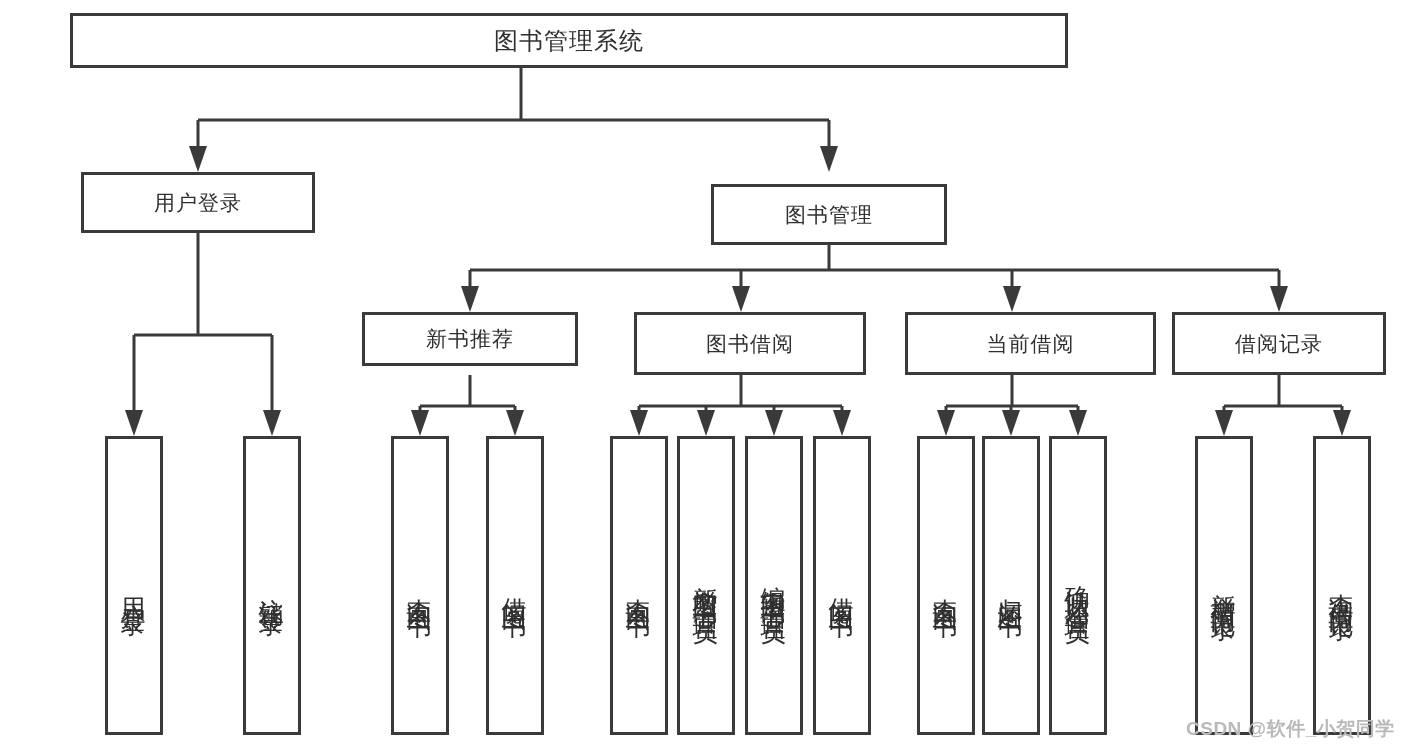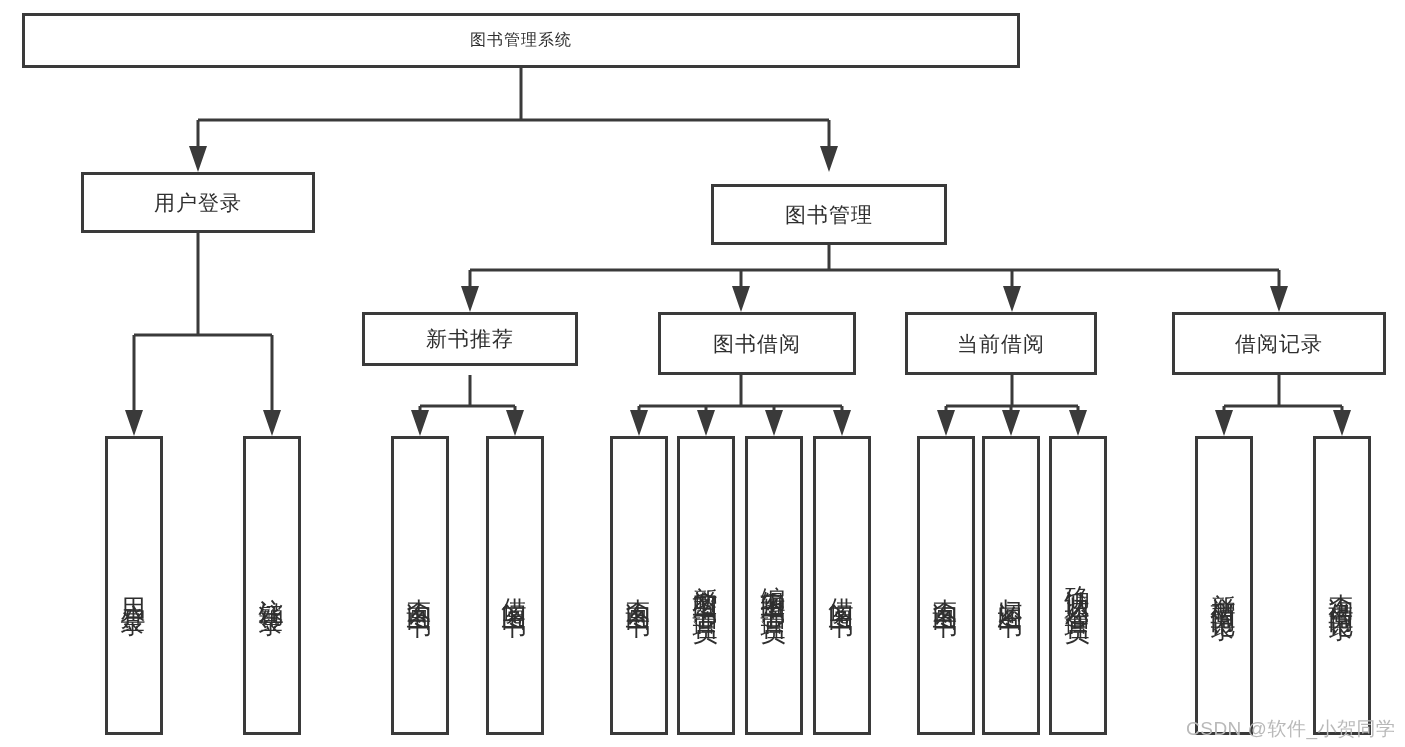--- a/index.html
+++ b/index.html
@@ -29,34 +29,34 @@
     position: absolute;
     background: #ffffff;
     border: 3px solid var(--line);
     display: flex;
     align-items: center;
     justify-content: center;
     z-index: 2;
     color: var(--text);
   }
   .node.h { font-size: 21px; letter-spacing: 1px; }
-  .node.top { font-size: 16px; }
+  .node.top { font-size: 24px; margin-left: 48px; }
   .node.v {
     writing-mode: vertical-rl;
     text-orientation: mixed;
     font-size: 25px;
     letter-spacing: 5px;
   }
   .node.v .lbl { margin-bottom: -5px; }
   .watermark {
     position: absolute;
     left: 1186px; top: 716px;
     z-index: 3;
     font-size: 19px;
-    font-weight: normal;
+    font-weight: bold;
     color: var(--watermark);
     letter-spacing: 0.5px;
     white-space: nowrap;
   }
 </style>
 </head>
 <body>
 
 <svg id="connectors" viewBox="0 0 1405 747" xmlns="http://www.w3.org/2000/svg" aria-hidden="true">
 
@@ -90,24 +90,24 @@
 <div class="node h" style="left:81px;top:172px;width:234px;height:61px">
   <span class="lbl">用户登录</span>
 </div>
 <div class="node h" style="left:711px;top:184px;width:236px;height:61px">
   <span class="lbl">图书管理</span>
 </div>
 
 <div class="node h" style="left:362px;top:312px;width:216px;height:54px">
   <span class="lbl">新书推荐</span>
 </div>
-<div class="node h" style="left:658px;top:312px;width:198px;height:63px">
+<div class="node h" style="left:634px;top:312px;width:232px;height:63px">
   <span class="lbl">图书借阅</span>
 </div>
-<div class="node h" style="left:905px;top:312px;width:192px;height:63px">
+<div class="node h" style="left:905px;top:312px;width:251px;height:63px">
   <span class="lbl">当前借阅</span>
 </div>
 <div class="node h" style="left:1172px;top:312px;width:214px;height:63px">
   <span class="lbl">借阅记录</span>
 </div>
 
 <div class="node v" style="left:105px;top:436px;width:58px;height:299px">
   <span class="lbl">用户登录</span>
 </div>
 <div class="node v" style="left:243px;top:436px;width:58px;height:299px">

